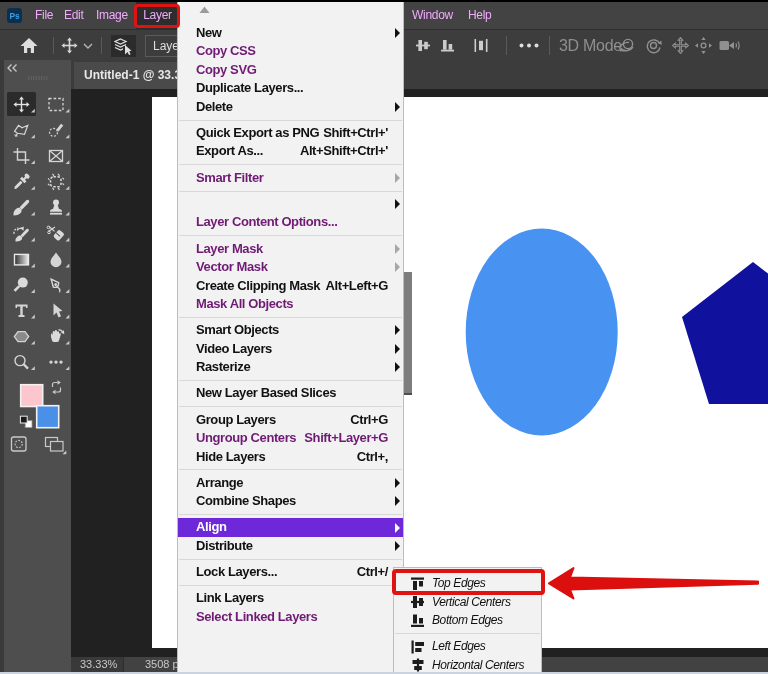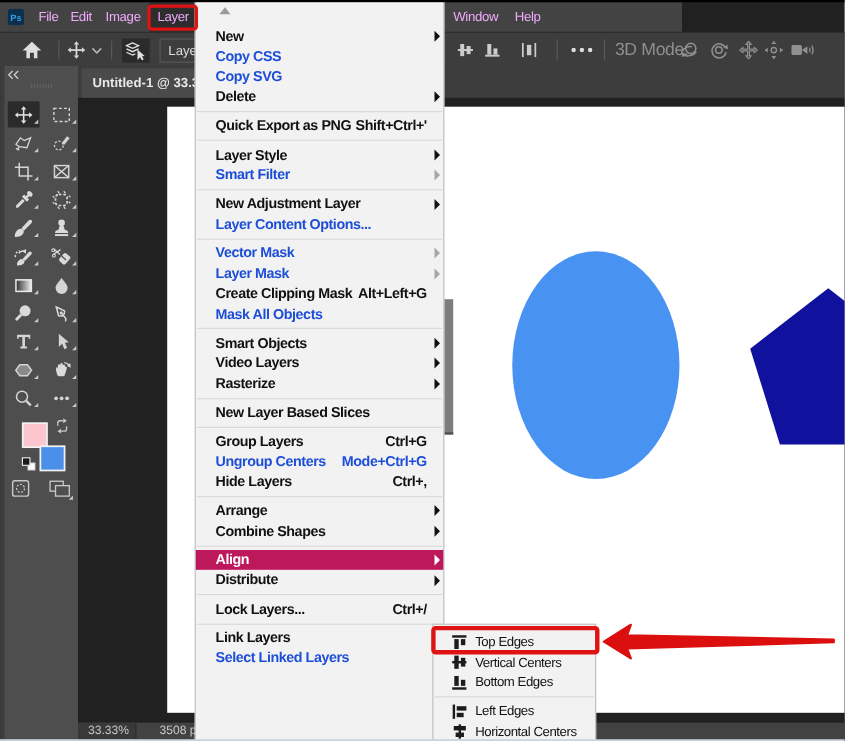--- a/index.html
+++ b/index.html
@@ -1,21 +1,21 @@
 <!DOCTYPE html>
 <html><head>
 <meta charset="utf-8">
 <style>
   html,body{margin:0;padding:0;}
   #app{position:relative;width:768px;height:674px;overflow:hidden;
        font-family:"Liberation Sans",sans-serif;background:#212121;}
   .abs{position:absolute;}
   
   #topline{left:0;top:0;width:768px;height:2px;background:#000;z-index:70;}
-  #menubar{left:0;top:2px;width:620px;height:27px;background:#434343;}
+  #menubar{left:0;top:2px;width:768px;height:27px;background:#434343;}
   .mitem{position:absolute;top:0;height:27px;line-height:27px;color:#f0abfc;
          font-size:12px;letter-spacing:-0.3px;}
   #optbar{left:0;top:29px;width:768px;height:31px;background:#3d3d3d;
           border-top:1px solid #2e2e2e;box-sizing:border-box;}
   #tabstrip{left:71px;top:60px;width:697px;height:29px;background:#3c3c3c;}
   #tab{left:74px;top:62px;width:320px;height:27px;background:#4a4a4a;
        color:#e8e8e8;font-size:12px;font-weight:bold;line-height:27px;}
   
   #tools{left:0;top:60px;width:71px;height:614px;background:#4e4e4e;
          border-left:2px solid #3a3a3a;box-sizing:border-box;}
@@ -29,29 +29,29 @@
   #mainmenu{left:177px;top:0px;width:227px;height:674px;background:#f2f2f2;
             border:1px solid #bdbdbd;border-top:none;box-sizing:border-box;
             font-size:13px;letter-spacing:-0.4px;color:#111;font-weight:bold;}
   .mrow{position:relative;height:18.5px;line-height:18.5px;padding-left:18px;
         white-space:nowrap;}
   .mrow .lbl{position:absolute;left:18px;top:0;}
   .mrow .sc{position:absolute;right:15px;top:0;}
   .mrow .ar{position:absolute;right:3.5px;top:4.2px;width:0;height:0;
             border-left:5px solid #111;border-top:5px solid transparent;
             border-bottom:5px solid transparent;}
-  .dis{color:#1d4ed8;}
+  .dis{color:#701a75;}
   .dis .ar{border-left-color:#a6a6a6;}
   .msep{height:1px;background:#d8d8d8;margin:3.35px 1px;}
-  .hl{background:#be185d;color:#fff;text-align:center;}
+  .hl{background:#6d28d9;color:#fff;text-align:center;}
   .hl .ar{border-left-color:#fff;}
   #submenu{left:393px;top:567px;width:149px;height:107px;background:#f2f2f2;
            border:1px solid #bdbdbd;box-sizing:border-box;font-size:12px;letter-spacing:-0.4px;color:#111;}
   .srow{position:relative;height:18.5px;line-height:18.5px;}
-  .srow .lbl{position:absolute;left:38px;top:0;}
+  .srow .lbl{position:absolute;left:38px;top:0;font-style:italic;}
   .srow svg{position:absolute;left:17px;top:2.5px;}
   
   .redbox{position:absolute;border:4px solid #e01313;border-radius:4px;box-sizing:border-box;}
 </style>
 </head>
 <body>
 <div id="app">
   <div id="topline" class="abs"></div>
   <div id="menubar" class="abs">
     <svg class="abs" style="left:6.5px;top:6px" width="15" height="15" viewBox="0 0 17 17">
@@ -370,52 +370,54 @@
         <span class="lbl">New</span>
         <span class="ar"></span>
       </div>
     <div class="mrow dis">
         <span class="lbl">Copy CSS</span>
       </div>
     <div class="mrow dis">
         <span class="lbl">Copy SVG</span>
       </div>
     <div class="mrow">
+        <span class="lbl">Duplicate Layers...</span>
+      </div>
+    <div class="mrow">
         <span class="lbl">Delete</span>
         <span class="ar"></span>
       </div>
     <div class="msep"></div>
     <div class="mrow">
         <span class="lbl">Quick Export as PNG</span>
         <span class="sc">Shift+Ctrl+'</span>
       </div>
-    <div class="msep"></div>
-    <div class="mrow">
-        <span class="lbl">Layer Style</span>
-        <span class="ar"></span>
-      </div>
+    <div class="mrow">
+        <span class="lbl">Export As...</span>
+        <span class="sc">Alt+Shift+Ctrl+'</span>
+      </div>
+    <div class="msep"></div>
     <div class="mrow dis">
         <span class="lbl">Smart Filter</span>
         <span class="ar"></span>
       </div>
     <div class="msep"></div>
     <div class="mrow">
-        <span class="lbl">New Adjustment Layer</span>
         <span class="ar"></span>
       </div>
     <div class="mrow dis">
         <span class="lbl">Layer Content Options...</span>
       </div>
     <div class="msep"></div>
     <div class="mrow dis">
+        <span class="lbl">Layer Mask</span>
+        <span class="ar"></span>
+      </div>
+    <div class="mrow dis">
         <span class="lbl">Vector Mask</span>
-        <span class="ar"></span>
-      </div>
-    <div class="mrow dis">
-        <span class="lbl">Layer Mask</span>
         <span class="ar"></span>
       </div>
     <div class="mrow">
         <span class="lbl">Create Clipping Mask</span>
         <span class="sc">Alt+Left+G</span>
       </div>
     <div class="mrow dis">
         <span class="lbl">Mask All Objects</span>
       </div>
     <div class="msep"></div>
@@ -435,21 +437,21 @@
     <div class="mrow">
         <span class="lbl">New Layer Based Slices</span>
       </div>
     <div class="msep"></div>
     <div class="mrow">
         <span class="lbl">Group Layers</span>
         <span class="sc">Ctrl+G</span>
       </div>
     <div class="mrow dis">
         <span class="lbl">Ungroup Centers</span>
-        <span class="sc">Mode+Ctrl+G</span>
+        <span class="sc">Shift+Layer+G</span>
       </div>
     <div class="mrow">
         <span class="lbl">Hide Layers</span>
         <span class="sc">Ctrl+,</span>
       </div>
     <div class="msep"></div>
     <div class="mrow">
         <span class="lbl">Arrange</span>
         <span class="ar"></span>
       </div>

